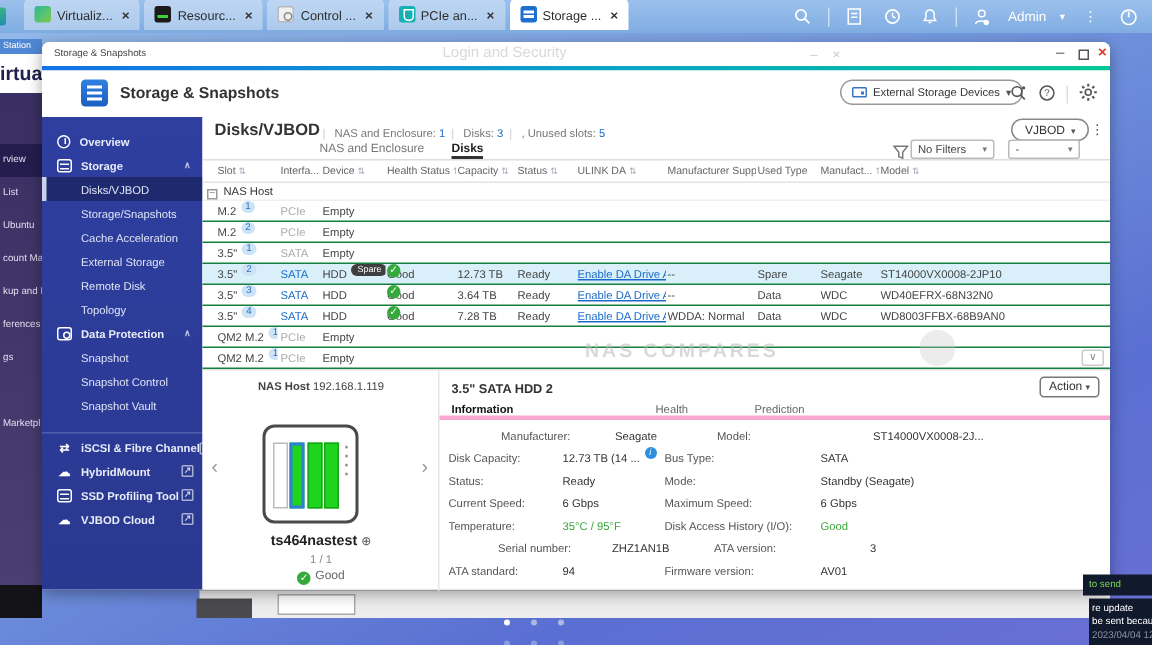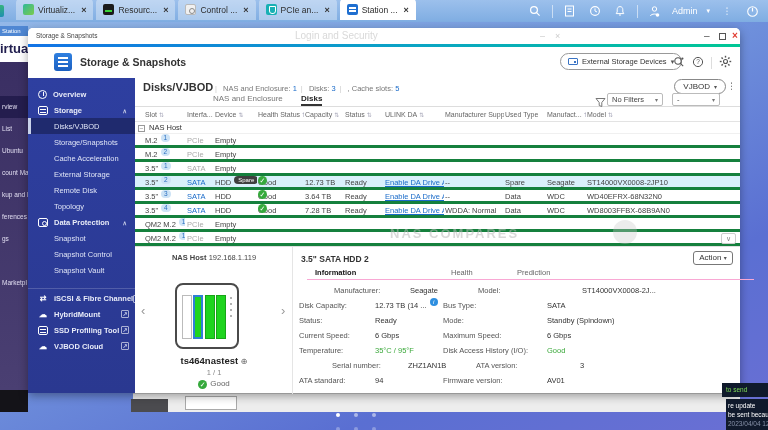--- a/index.html
+++ b/index.html
@@ -119,21 +119,21 @@
   
   #thead{left:0;top:29px;width:605px;height:15px;border-bottom:1px solid #e3e3e3;font-size:7px;color:#666;line-height:15px}
   .hc{position:absolute;white-space:nowrap;overflow:hidden}
   .hc .sort{color:#aab;font-size:6px;margin-left:2px}
   .c0{left:10px;width:40px}.c1{left:52px;width:27px}.c2{left:80px;width:42px}.c3{left:123px;width:46px}
   .c4{left:170px;width:39px}.c5{left:210px;width:39px}.c6{left:250px;width:59px}.c7{left:310px;width:59px}
   .c8{left:370px;width:41px}.c9{left:412px;width:39px}.c10{left:452px;right:2px}
   #grouprow{left:0;top:44px;width:605px;height:12px;font-size:7.5px;color:#333;line-height:12px;border-bottom:1px solid #f0f0f0}
   .gbox{display:inline-block;width:7px;height:7px;border:1px solid #999;font-size:6px;line-height:5px;text-align:center;color:#666;margin:0 4px 0 3px}
   #rows{left:0;top:0;width:605px;height:170px}
-  .trow{position:absolute;left:0;width:605px;height:14px;line-height:14px;font-size:7.5px;color:#444;border-bottom:3px solid #15803d}
+  .trow{position:absolute;left:0;width:605px;height:14px;line-height:14px;font-size:7.5px;color:#444;border-bottom:1px solid #15803d}
   .trow.rsel{background:#d9f0fb}
   .trow span{position:absolute;white-space:nowrap;overflow:hidden}
   .badge{display:inline-block;background:#cde3f6;color:#2a6fc0;border-radius:6px;font-size:6.5px;line-height:8px;padding:0 3px;margin-left:3px;vertical-align:1px}
   .sparebadge{display:inline-block;background:#3f3f3f;color:#fff;border-radius:6px;font-size:6px;line-height:8px;padding:0 4px;margin-left:3px;vertical-align:1px}
   .blue{color:#1a6bc9}.grayt{color:#aaa}
   .link{color:#1a6bc9;text-decoration:underline}
   .okdot{display:inline-block;width:9px;height:9px;border-radius:50%;background:#36a93c;color:#fff;font-size:7px;line-height:9px;text-align:center;margin-right:3px;vertical-align:-1px}
   #collapse{left:586px;top:155px;width:15px;height:11px;border:1px solid #ccc;border-radius:2px;background:#fff;color:#888;font-size:7px;line-height:9px;text-align:center}
   #watermark{left:255px;top:148px;font-size:13px;letter-spacing:2px;color:rgba(185,185,185,.55);font-weight:bold}
   #wmlogo{left:478px;top:142px;width:24px;height:24px;border-radius:50%;background:rgba(200,200,200,.35)}
@@ -151,21 +151,21 @@
   .bay.selbay{background:#1ed41e;border:2px solid #2f7fd6}
   .vent{position:absolute;right:5px;width:2px;height:2px;border-radius:50%;background:#999}
   #nas-name{left:0;top:108px;width:158px;text-align:center;font-size:9.5px;font-weight:bold;color:#222}
   #nas-name .zm{font-weight:normal;color:#555;font-size:8px}
   #nas-pager{left:0;top:121px;width:158px;text-align:center;font-size:7.5px;color:#888}
   #nas-good{left:0;top:132px;width:158px;text-align:center;font-size:8px;color:#666}
   #dright{left:158px;top:0;width:447px;height:147px}
   #disk-title{left:8px;top:7px;font-size:8.5px;color:#333;font-weight:bold}
   #action-btn{left:400px;top:4px;width:40px;height:14px;border:1px solid #777;border-radius:3px;font-size:8px;color:#333;line-height:12px;text-align:center;background:#fff}
   #action-btn .ca{font-size:6px;color:#555}
-  #dtabs{left:14px;top:20px;width:447px;height:13px;border-bottom:1px solid #f9a8d4}
+  #dtabs{left:0;top:20px;width:447px;height:13px;border-bottom:3px solid #f9a8d4}
   .dtab{position:absolute;top:0;font-size:7.5px;color:#666;line-height:12px}
   .dtab.active{color:#111;font-weight:bold}
   .frow{position:absolute;left:0;width:447px;height:15px;line-height:15px;font-size:7.5px}
   .frow span{position:absolute;white-space:nowrap;overflow:hidden}
   .fl1{left:6px;width:76px;color:#555}
   .fv1{left:82px;width:66px;color:#333}
   .fl2{left:150px;width:102px;color:#555}
   .fv2{left:254px;width:190px;color:#333}
   .green{color:#3aa83a}
   .info-ico{display:inline-block;width:8px;height:8px;border-radius:50%;background:#2e8fe0;color:#fff;font-size:6px;line-height:8px;text-align:center;margin-left:3px;font-style:italic}
@@ -193,21 +193,21 @@
           <span class="tlab">Control ...</span>
           <span class="tx">×</span>
         </div>
         <div class="ttab">
           <span class="tico shield"></span>
           <span class="tlab">PCIe an...</span>
           <span class="tx">×</span>
         </div>
         <div class="ttab active">
           <span class="tico storage"></span>
-          <span class="tlab">Station ...</span>
+          <span class="tlab">Storage ...</span>
           <span class="tx">×</span>
         </div>
       </div>
     <div id="tb-right">
       <span class="tbico">
         <svg width="12" height="12" viewBox="0 0 12 12">
             <circle cx="5" cy="5" r="3.4" fill="none" stroke="#fff" stroke-width="1.2"></circle>
             <line x1="7.6" y1="7.6" x2="10.6" y2="10.6" stroke="#fff" stroke-width="1.2"></line>
           </svg>
         </span>
@@ -394,21 +394,21 @@
         </div>
         <div class="sbi tool">
           <span class="si txt">☁</span>
           <span class="sblab">VJBOD Cloud</span>
           <span class="sbext">↗</span>
         </div>
       </div>
 
     <div class="a" id="content">
       <span class="a" id="page-title">Disks/VJBOD</span>
-      <span class="a" id="page-meta"><span class="sep">|</span><span> NAS and Enclosure: </span><b>1</b><span class="sep">|</span><span> Disks: </span><b>3</b><span class="sep">|</span><span> , Cache slots: </span><b>5</b></span>
+      <span class="a" id="page-meta"><span class="sep">|</span><span> NAS and Enclosure: </span><b>1</b><span class="sep">|</span><span> Disks: </span><b>3</b><span class="sep">|</span><span> , Unused slots: </span><b>5</b></span>
       <div class="a" id="vjbod-pill"><span>VJBOD</span><span class="ca">▾</span></div>
       <span class="a" id="kebab">⋮</span>
 
       <div class="a" id="tabsrow">
         <span class="a" id="funnel">
           <svg width="11" height="11" viewBox="0 0 11 11">
               <path d="M1 1.5 L10 1.5 L6.8 5.5 L6.8 9.5 L4.2 8.5 L4.2 5.5 Z" fill="none" stroke="#777" stroke-width="1"></path>
             </svg></span>
         <div class="fsel" id="fsel1"><span>No Filters</span><span class="ca">▾</span></div>
         <div class="fsel" id="fsel2"><span>-</span><span class="ca">▾</span></div>
@@ -538,21 +538,21 @@
               <div class="frow" style="top: 15px;">
                 <span class="fl1">Disk Capacity:</span>
                 <span class="fv1">12.73 TB (14 ...<span class="info-ico">i</span></span>
                 <span class="fl2">Bus Type:</span>
                 <span class="fv2">SATA</span>
               </div>
               <div class="frow" style="top: 30px;">
                 <span class="fl1">Status:</span>
                 <span class="fv1">Ready</span>
                 <span class="fl2">Mode:</span>
-                <span class="fv2">Standby (Spindown)</span>
+                <span class="fv2">Standby (Seagate)</span>
               </div>
               <div class="frow" style="top: 45px;">
                 <span class="fl1">Current Speed:</span>
                 <span class="fv1">6 Gbps</span>
                 <span class="fl2">Maximum Speed:</span>
                 <span class="fv2">6 Gbps</span>
               </div>
               <div class="frow" style="top: 60px;">
                 <span class="fl1">Temperature:</span>
                 <span class="fv1 green">35°C / 95°F</span>

